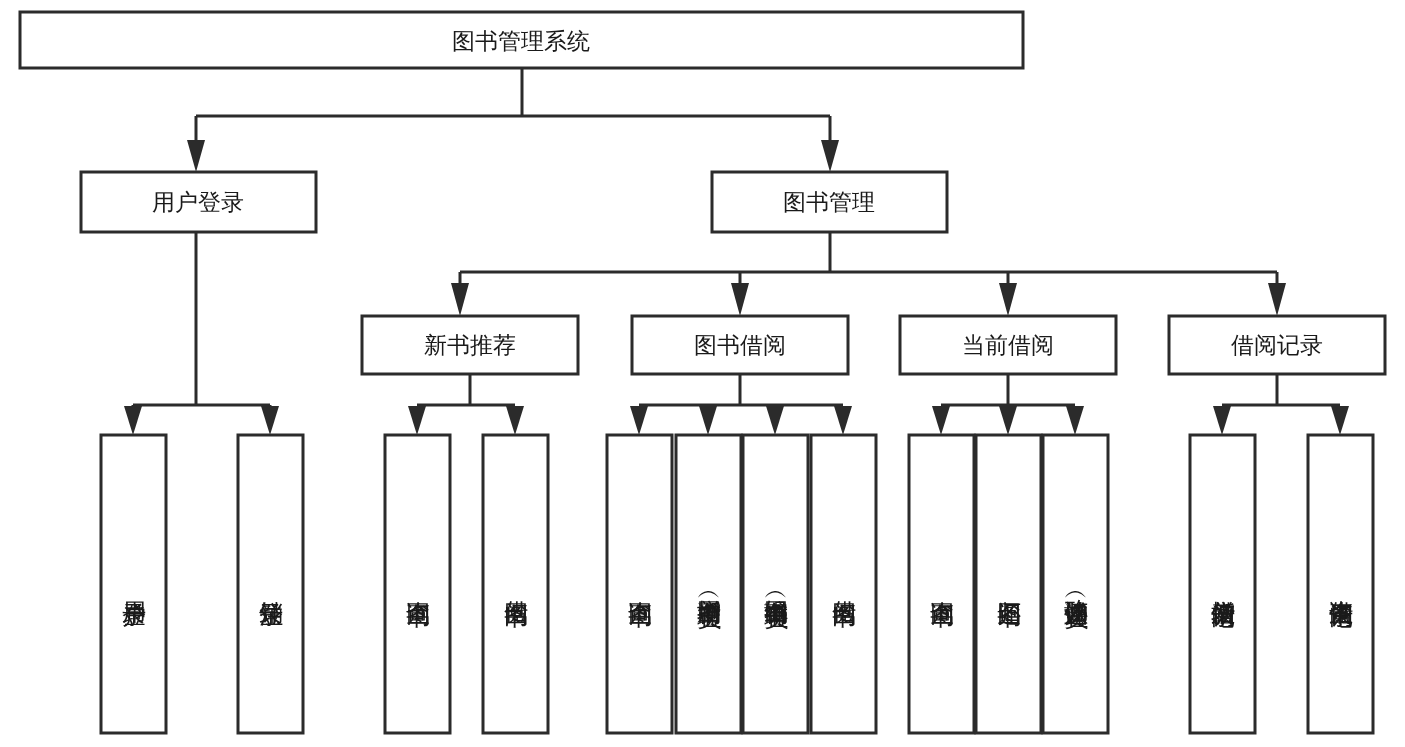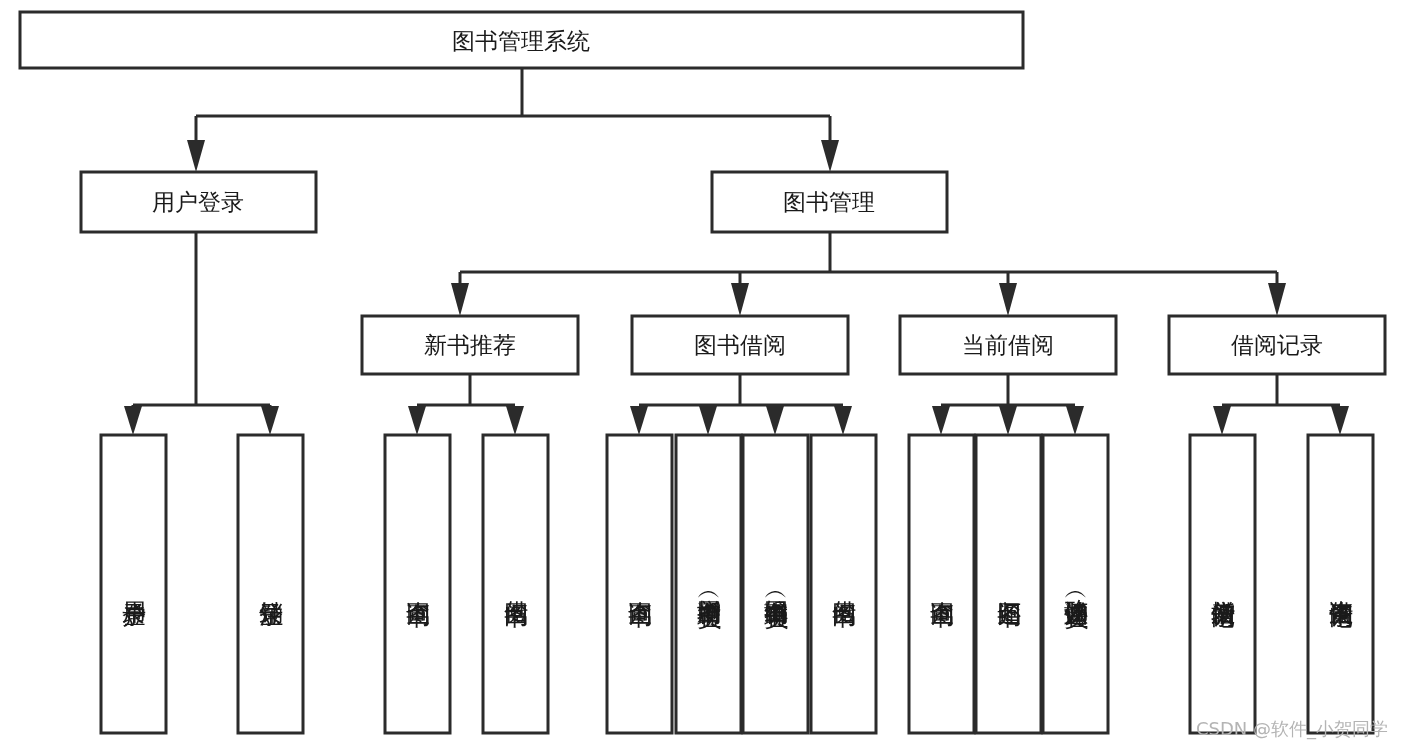--- a/index.html
+++ b/index.html
@@ -204,15 +204,14 @@
   <div class="leaf-label" style="left:743px; top:435px; width:65px; height:298px;">编辑图书（管理员）</div>
   <div class="leaf-label" style="left:811px; top:435px; width:65px; height:298px;">借阅图书</div>
 
   <div class="leaf-label" style="left:909px; top:435px; width:65px; height:298px;">查询图书</div>
   <div class="leaf-label" style="left:976px; top:435px; width:65px; height:298px;">归还图书</div>
   <div class="leaf-label" style="left:1043px; top:435px; width:65px; height:298px;">确认归还（管理员）</div>
 
   <div class="leaf-label" style="left:1190px; top:435px; width:65px; height:298px;">新增借阅记录</div>
   <div class="leaf-label" style="left:1308px; top:435px; width:65px; height:298px;">查询借阅记录</div>
 
-  <div class="watermark" style="left:1196px; top:717px;">CSDN @软件_小贺同学</div>
 
 </div>
 
 </body></html>

